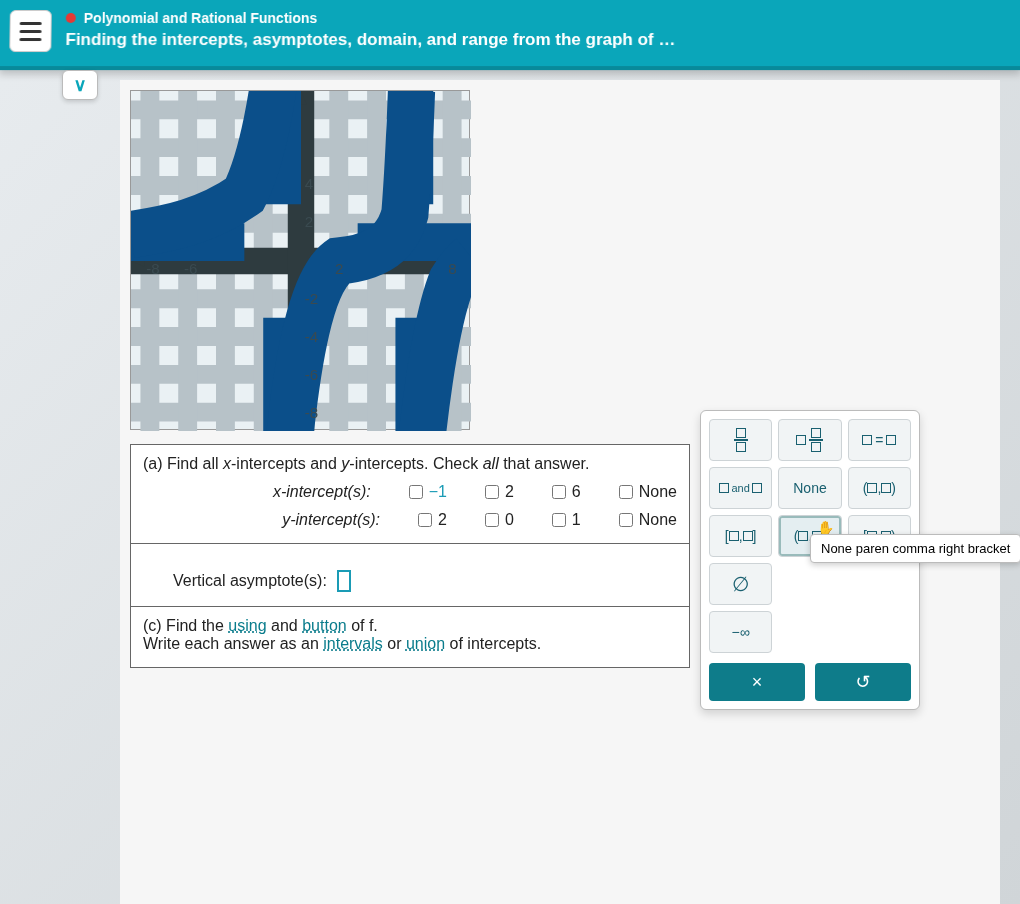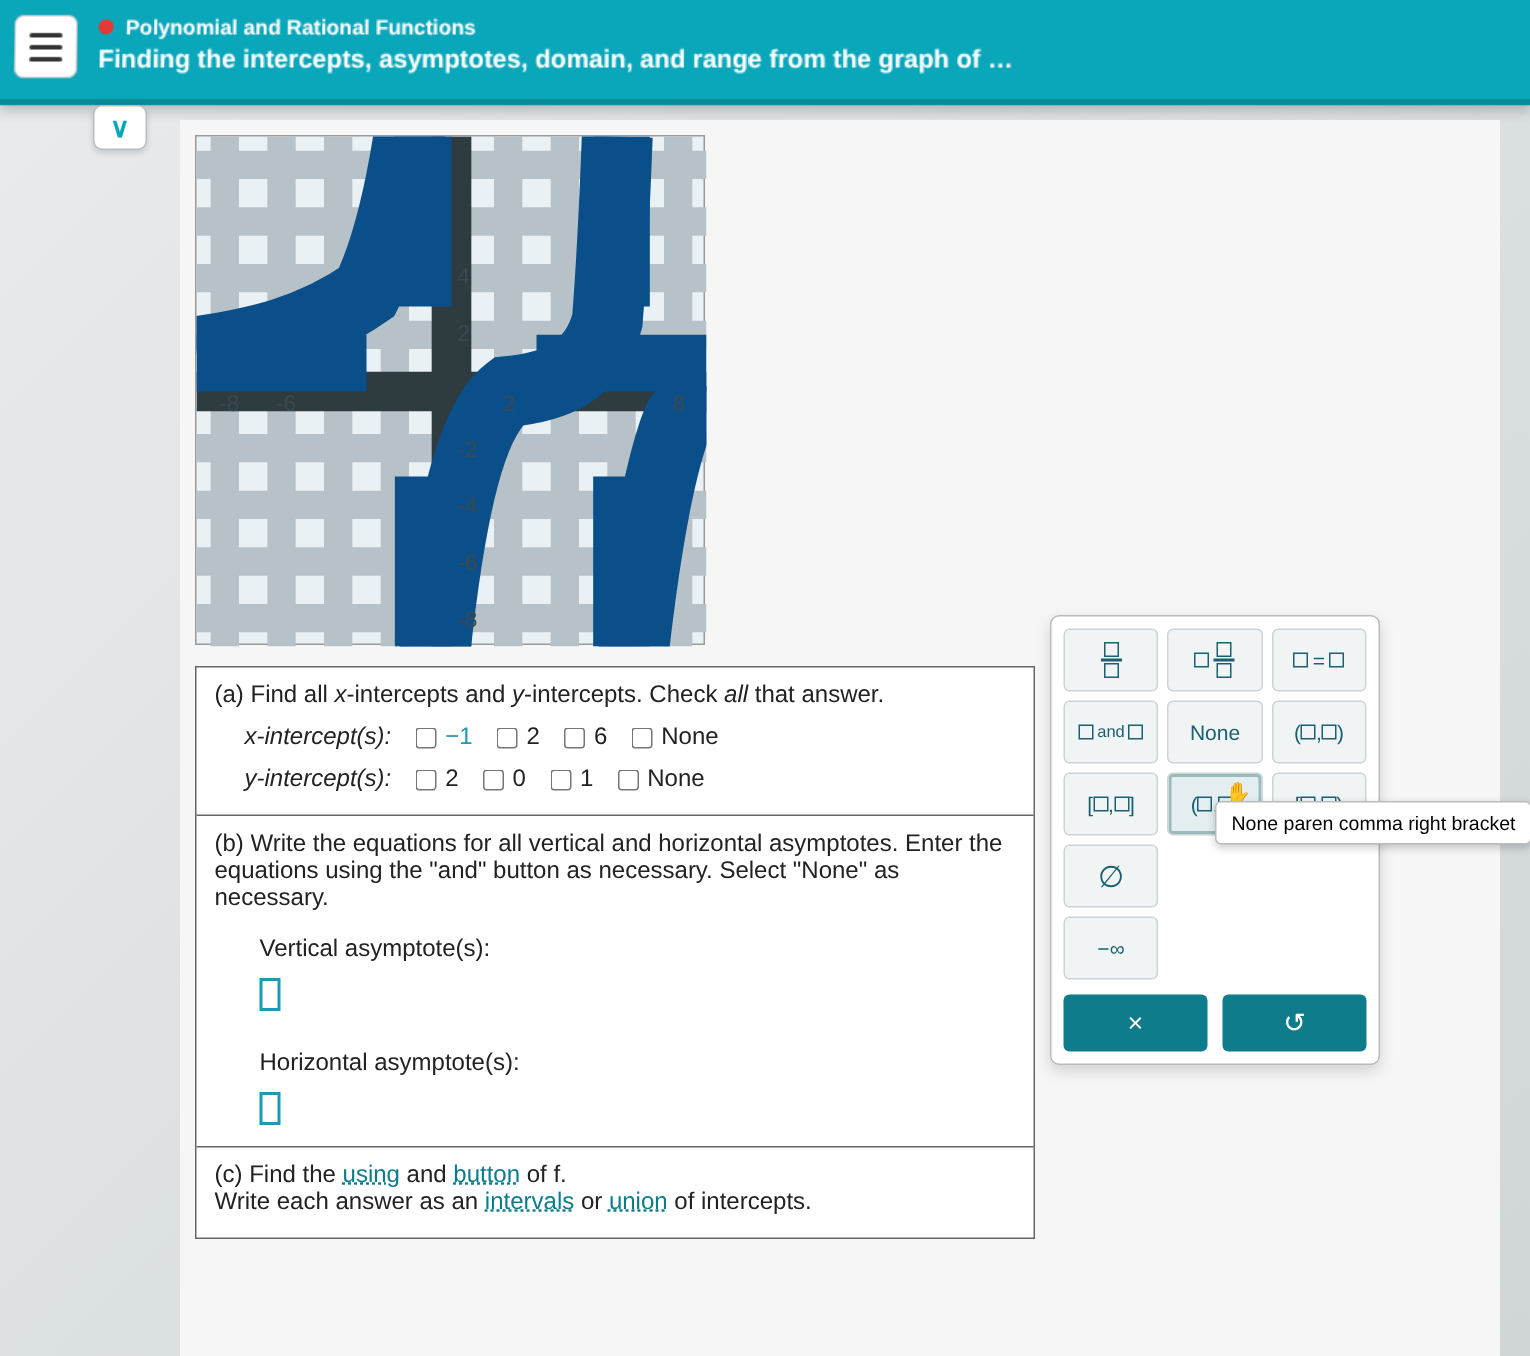--- a/index.html
+++ b/index.html
@@ -54,25 +54,25 @@
   .asym{stroke:#0b4f8a;stroke-width:2;stroke-dasharray:6 6;}
   .curve{stroke:#0b4f8a;stroke-width:2.5;fill:none;}
   .tick-label { font-size:10px; fill:#3a4a50; font-family:Arial; }
   .arrow { fill:#2e3b3f; }
   .qbox{
     border:1px solid #666; background:#fff; width:560px;
   }
   .qsec{ border-bottom:1px solid #666; padding:10px 12px 14px 12px; font-size:16px; color:#222;}
   .qsec:last-child{border-bottom:none;}
   .italic{ font-style:italic;}
-  .row{ display:flex; align-items:center; gap:16px; margin:10px 0 0 20px; font-size:16px;}
+  .row{ display:flex; align-items:center; gap:38px; margin:10px 0 0 20px; font-size:16px;justify-content:flex-end;}
   .chk{ display:flex; align-items:center; gap:6px;}
   .chk input{ width:14px;height:14px;}
   .neg{ color:#1a9bb5;}
-  .subhead{ margin:16px 0 0 30px; display:flex; align-items:flex-start; gap:10px;flex-direction:column;}
+  .subhead{ margin:16px 0 0 30px; display:flex; align-items:center; gap:10px;}
   .slot{
     width:14px;height:22px;border:2px solid #1a9bb5;display:inline-block;vertical-align:middle;
   }
   .link{ color:#0a7c8c; text-decoration:underline dotted;}
   .palette{
     position:absolute; top:410px; left:700px; width:220px;
     background:#fff; border:1px solid #bbb; border-radius:6px;
     padding:8px; display:grid; grid-template-columns:repeat(3,1fr); gap:6px;
     box-shadow:0 4px 10px rgba(0,0,0,.15);
   }
@@ -210,27 +210,22 @@
             <input type="checkbox" style="">
             <span>1</span>
           </label>
         <label class="chk">
             <input type="checkbox" style="">
             <span>None</span>
           </label>
       </div>
     </div>
     <div class="qsec">
-      <span>(b) Write the equations for all vertical and horizontal asymptotes. Enter the equations using the "and" button as necessary. Select "None" as necessary.</span>
       <div class="subhead">
           <span>Vertical asymptote(s):</span>
-        <span class="slot"></span>
-        </div>
-      <div class="subhead" style="margin-top:26px;">
-          <span>Horizontal asymptote(s):</span>
         <span class="slot"></span>
         </div>
     </div>
     <div class="qsec">
       <span>(c) Find the </span><span class="link">using</span><span> and </span><span class="link">button</span><span> of f.</span><br>
       <span>Write each answer as an </span><span class="link">intervals</span><span> or </span><span class="link">union</span><span> of intercepts.</span>
     </div>
   </div>
 </div>
 

